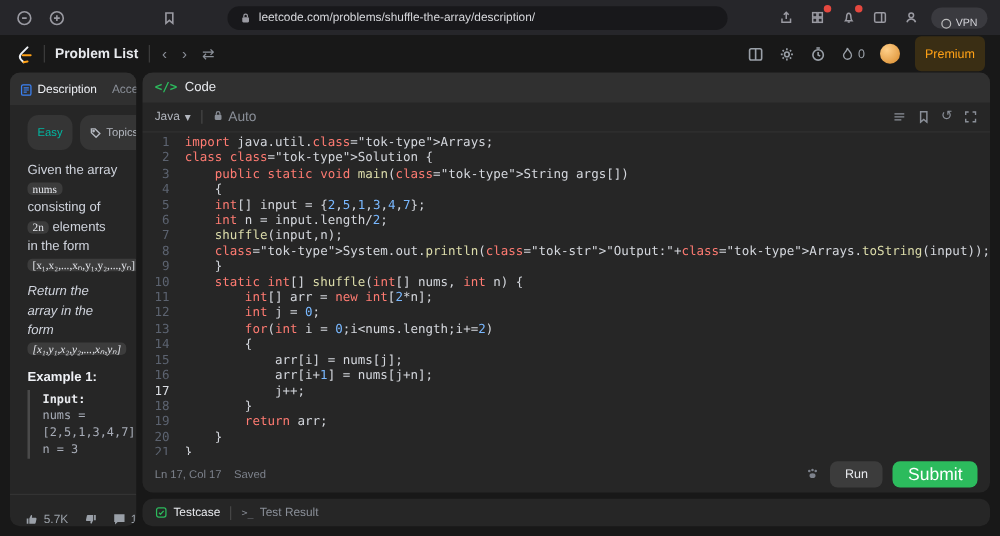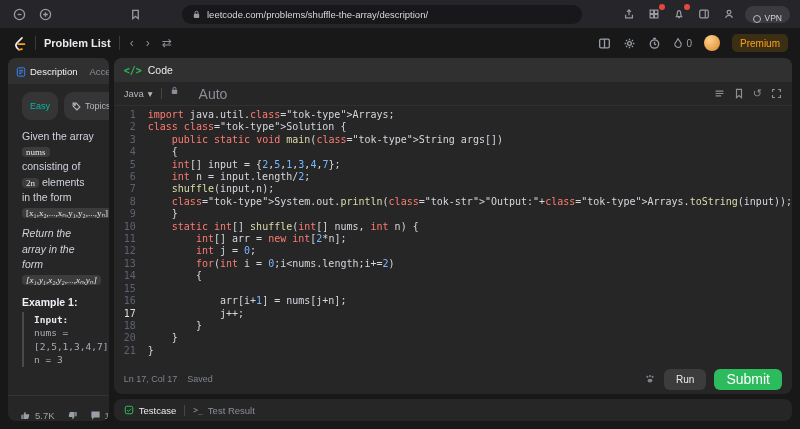--- a/index.html
+++ b/index.html
@@ -24,21 +24,21 @@
   
   .lc-nav { height:30px; display:flex; align-items:center; padding:0 12px; gap:8px; background:#181818; }
   .nav-div { width:1px; height:14px; background:#3a3a3a; }
   .problem-list { font-size:11px; color:#e8eaee; font-weight:bold; cursor:pointer; }
   .nav-glyph { color:#8a8f98; font-size:12px; line-height:1; padding:0 2px; cursor:pointer; }
   .lc-right { margin-left:auto; display:flex; align-items:center; gap:12px; }
   .lc-right .nicon { color:#8a8f98; }
   .lc-right .nicon svg { stroke:#9aa0a8; fill:none; stroke-width:1.4; }
   .streak { display:flex; align-items:center; gap:3px; color:#9aa0a8; font-size:10px; }
   .avatar { width:16px; height:16px; border-radius:50%; background:radial-gradient(circle at 35% 30%, #ffd08a, #d98a2b); }
-  .premium-chip { height:18px; border-radius:5px; background:#3a2e14; color:#ffa116; font-size:10px;
+  .premium-chip { height:28px; border-radius:5px; background:#3a2e14; color:#ffa116; font-size:10px;
     display:flex; align-items:center; padding:0 8px; }
 
   
   .content { display:flex; gap:5px; padding:0 8px 8px; height:371px; }
   .panel { background:#262626; border-radius:8px; overflow:hidden; }
   .left { width:386px; display:flex; flex-direction:column; }
   .right-col { flex:1; display:flex; flex-direction:column; gap:5px; }
 
   
   .tabbar { height:26px; background:#303030; display:flex; align-items:center; padding:0 8px; gap:6px; flex-shrink:0; }
@@ -70,21 +70,21 @@
   .foot-item { display:flex; align-items:center; gap:4px; cursor:pointer; }
   .foot-item svg { width:11px; height:11px; fill:#9aa0a8; }
 
   
   .code-panel { flex:1; display:flex; flex-direction:column; }
   .code-head { height:24px; background:#303030; display:flex; align-items:center; gap:6px; padding:0 10px; flex-shrink:0; }
   .code-tag { color:#2cbb5d; font-family:"DejaVu Sans Mono", monospace; font-size:10px; font-weight:bold; }
   .code-head-label { font-size:10.5px; color:#e8eaee; }
   .toolbar { height:24px; display:flex; align-items:center; gap:8px; padding:0 10px; border-bottom:1px solid #303030; flex-shrink:0; }
   .lang-btn { display:flex; align-items:center; gap:4px; font-size:9.5px; color:#b3b7bf; cursor:pointer; }
-  .auto-btn { display:flex; gap:20px; font-size:14px; color:#8a8f98; cursor:pointer; }
+  .auto-btn { display:flex; gap:4px; font-size:11px; color:#8a8f98; cursor:pointer; }
   .toolbar-right { margin-left:auto; display:flex; align-items:center; gap:9px; color:#8a8f98; }
   .toolbar-right svg { stroke:#8a8f98; fill:none; stroke-width:1.4; }
   .code-area { flex:1; overflow:hidden; padding-top:3px; font-family:"DejaVu Sans Mono", monospace; font-size:10px; }
   .code-line { display:flex; line-height:12.4px; white-space:pre; }
   .gutter { width:34px; text-align:right; padding-right:12px; color:#5c6370; flex-shrink:0; user-select:none; }
   .gutter.cur { color:#dcdfe4; }
   .code-text { color:#d4d7dd; }
   .tok-kw { color:#ff7b72; }
   .tok-fn { color:#dcdcaa; }
   .tok-num { color:#79b8ff; }
@@ -334,24 +334,25 @@
           <div class="code-line"><span class="gutter">5</span><span class="code-text">    <span class="tok-kw">int</span>[] input = {<span class="tok-num">2</span>,<span class="tok-num">5</span>,<span class="tok-num">1</span>,<span class="tok-num">3</span>,<span class="tok-num">4</span>,<span class="tok-num">7</span>};</span></div>
           <div class="code-line"><span class="gutter">6</span><span class="code-text">    <span class="tok-kw">int</span> n = input.length/<span class="tok-num">2</span>;</span></div>
           <div class="code-line"><span class="gutter">7</span><span class="code-text">    <span class="tok-fn">shuffle</span>(input,n);</span></div>
           <div class="code-line"><span class="gutter">8</span><span class="code-text">    <span <span="" class="tok-kw">class</span>="tok-type"&gt;System.out.<span class="tok-fn">println</span>(<span <span="" class="tok-kw">class</span>="tok-str"&gt;"Output:"+<span <span="" class="tok-kw">class</span>="tok-type"&gt;Arrays.<span class="tok-fn">toString</span>(input));</span></div>
           <div class="code-line"><span class="gutter">9</span><span class="code-text">    }</span></div>
           <div class="code-line"><span class="gutter">10</span><span class="code-text">    <span class="tok-kw">static</span> <span class="tok-kw">int</span>[] <span class="tok-fn">shuffle</span>(<span class="tok-kw">int</span>[] nums, <span class="tok-kw">int</span> n) {</span></div>
           <div class="code-line"><span class="gutter">11</span><span class="code-text">        <span class="tok-kw">int</span>[] arr = <span class="tok-kw">new</span> <span class="tok-kw">int</span>[<span class="tok-num">2</span>*n];</span></div>
           <div class="code-line"><span class="gutter">12</span><span class="code-text">        <span class="tok-kw">int</span> j = <span class="tok-num">0</span>;</span></div>
           <div class="code-line"><span class="gutter">13</span><span class="code-text">        <span class="tok-kw">for</span>(<span class="tok-kw">int</span> i = <span class="tok-num">0</span>;i&lt;nums.length;i+=<span class="tok-num">2</span>)</span></div>
           <div class="code-line"><span class="gutter">14</span><span class="code-text">        {</span></div>
-          <div class="code-line"><span class="gutter">15</span></div>
+          <div class="code-line"><span class="gutter">15</span><span class="code-text">            arr[i] = nums[j];</span></div>
           <div class="code-line"><span class="gutter">16</span><span class="code-text">            arr[i+<span class="tok-num">1</span>] = nums[j+n];</span></div>
           <div class="code-line"><span class="gutter cur">17</span><span class="code-text">            j++;</span></div>
           <div class="code-line"><span class="gutter">18</span><span class="code-text">        }</span></div>
+          <div class="code-line"><span class="gutter">19</span><span class="code-text">        <span class="tok-kw">return</span> arr;</span></div>
           <div class="code-line"><span class="gutter">20</span><span class="code-text">    }</span></div>
           <div class="code-line"><span class="gutter">21</span><span class="code-text">}</span></div>
         </div>
       <div class="editor-foot">
         <span class="status-text">Ln 17, Col 17</span>
         <span class="status-text">Saved</span>
         <span class="foot-btns">
           <span class="paw">
             <svg width="12" height="12" viewBox="0 0 14 14" fill="#7d828c">
                 <circle cx="4" cy="4.5" r="1.2"></circle>

